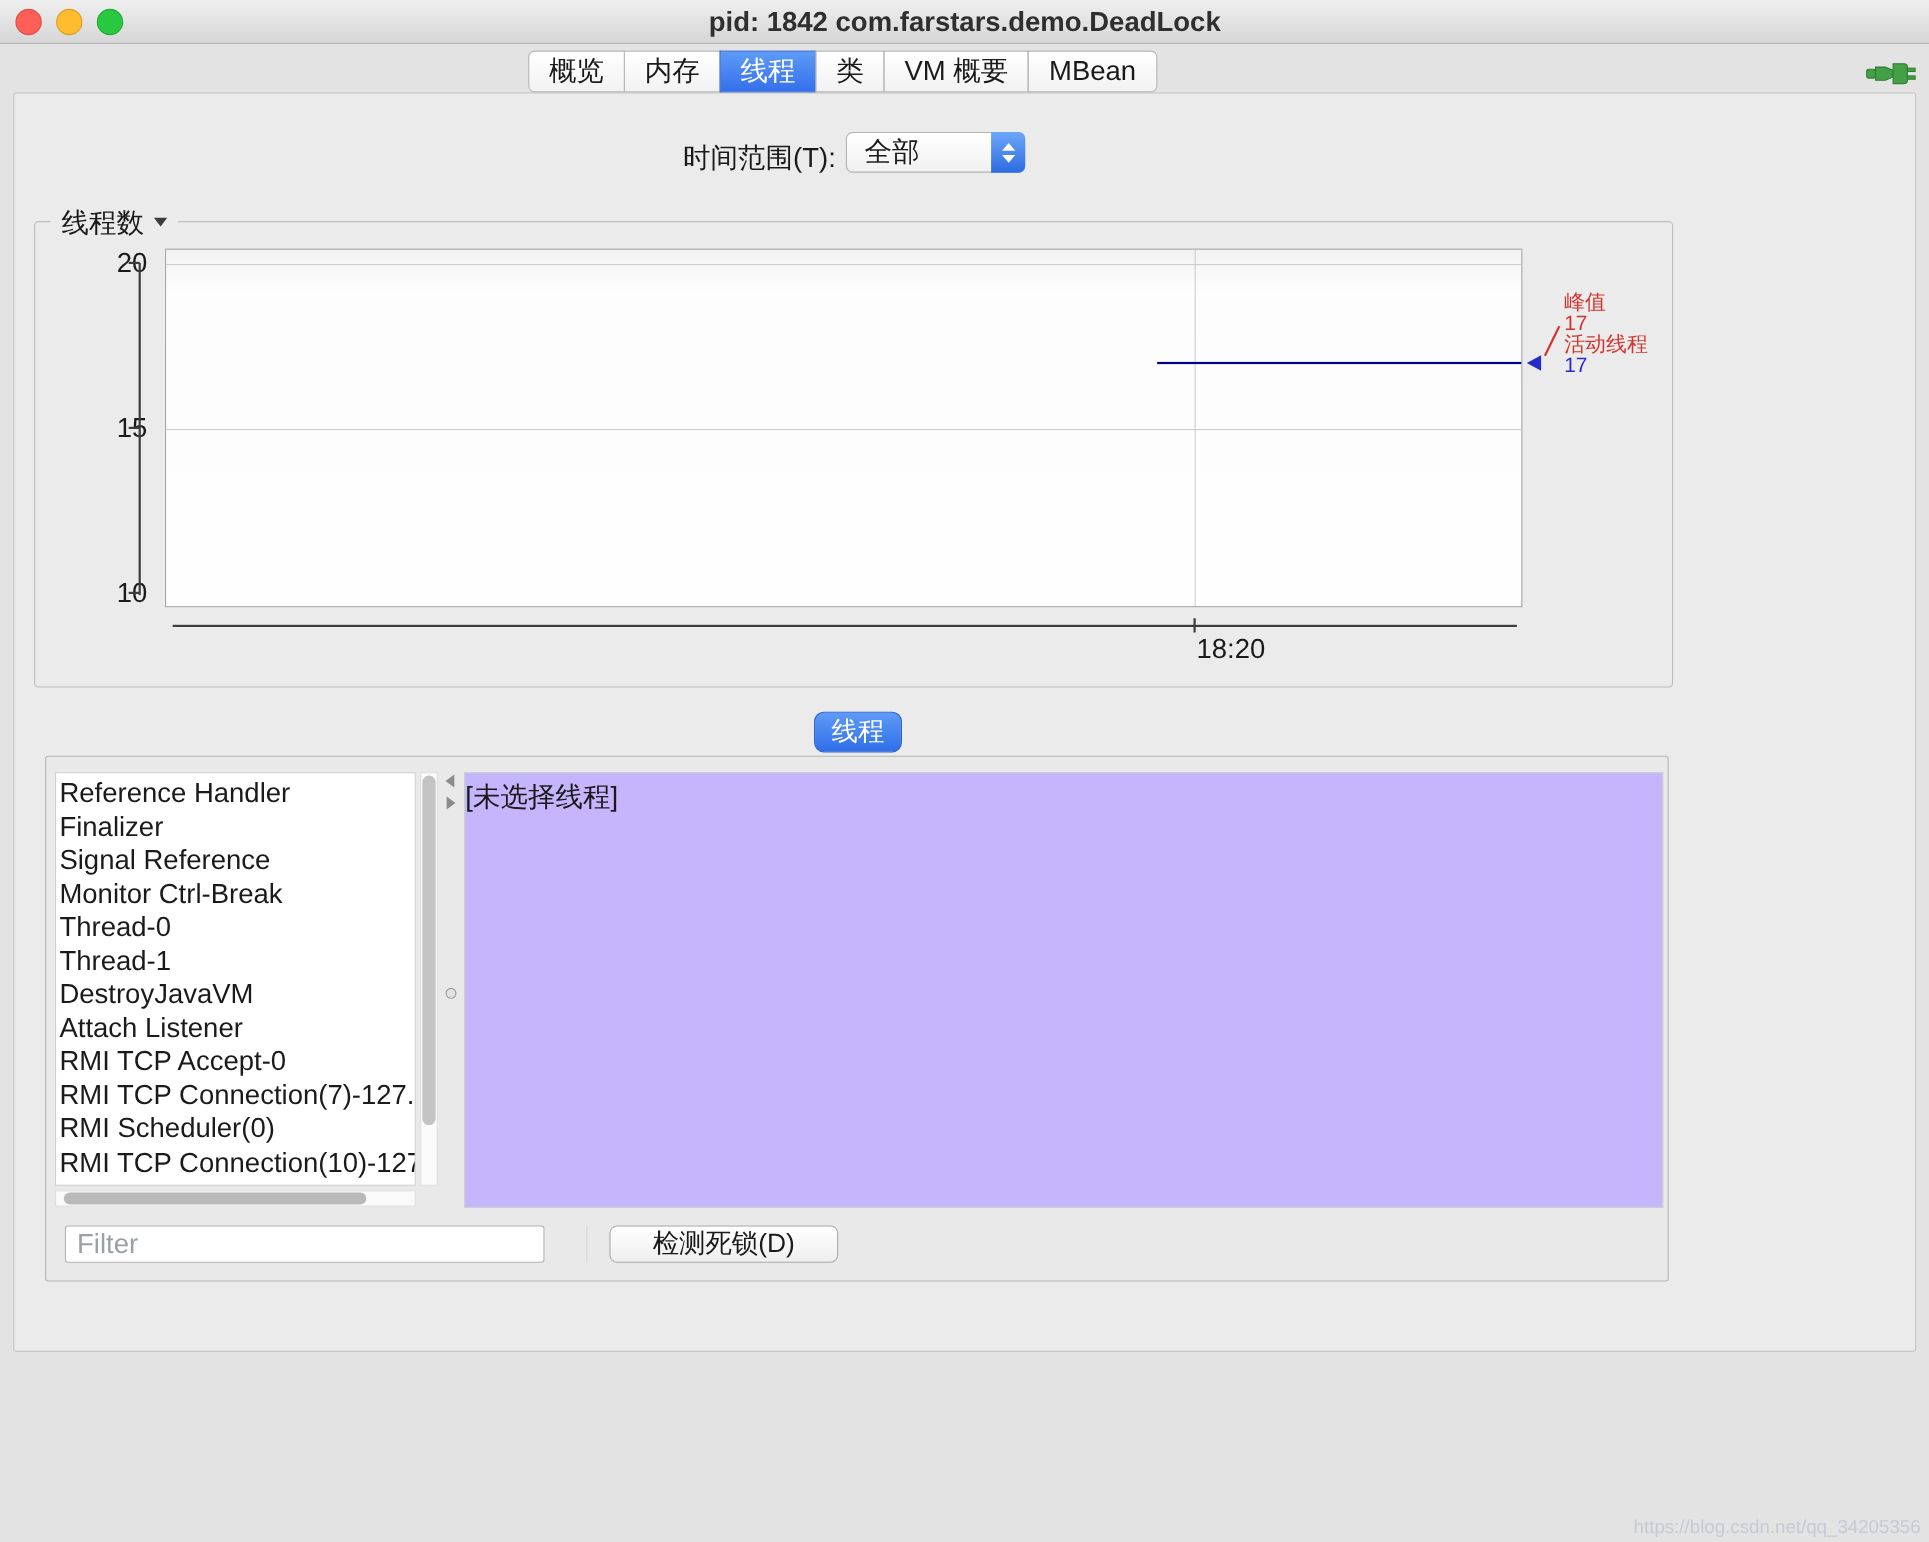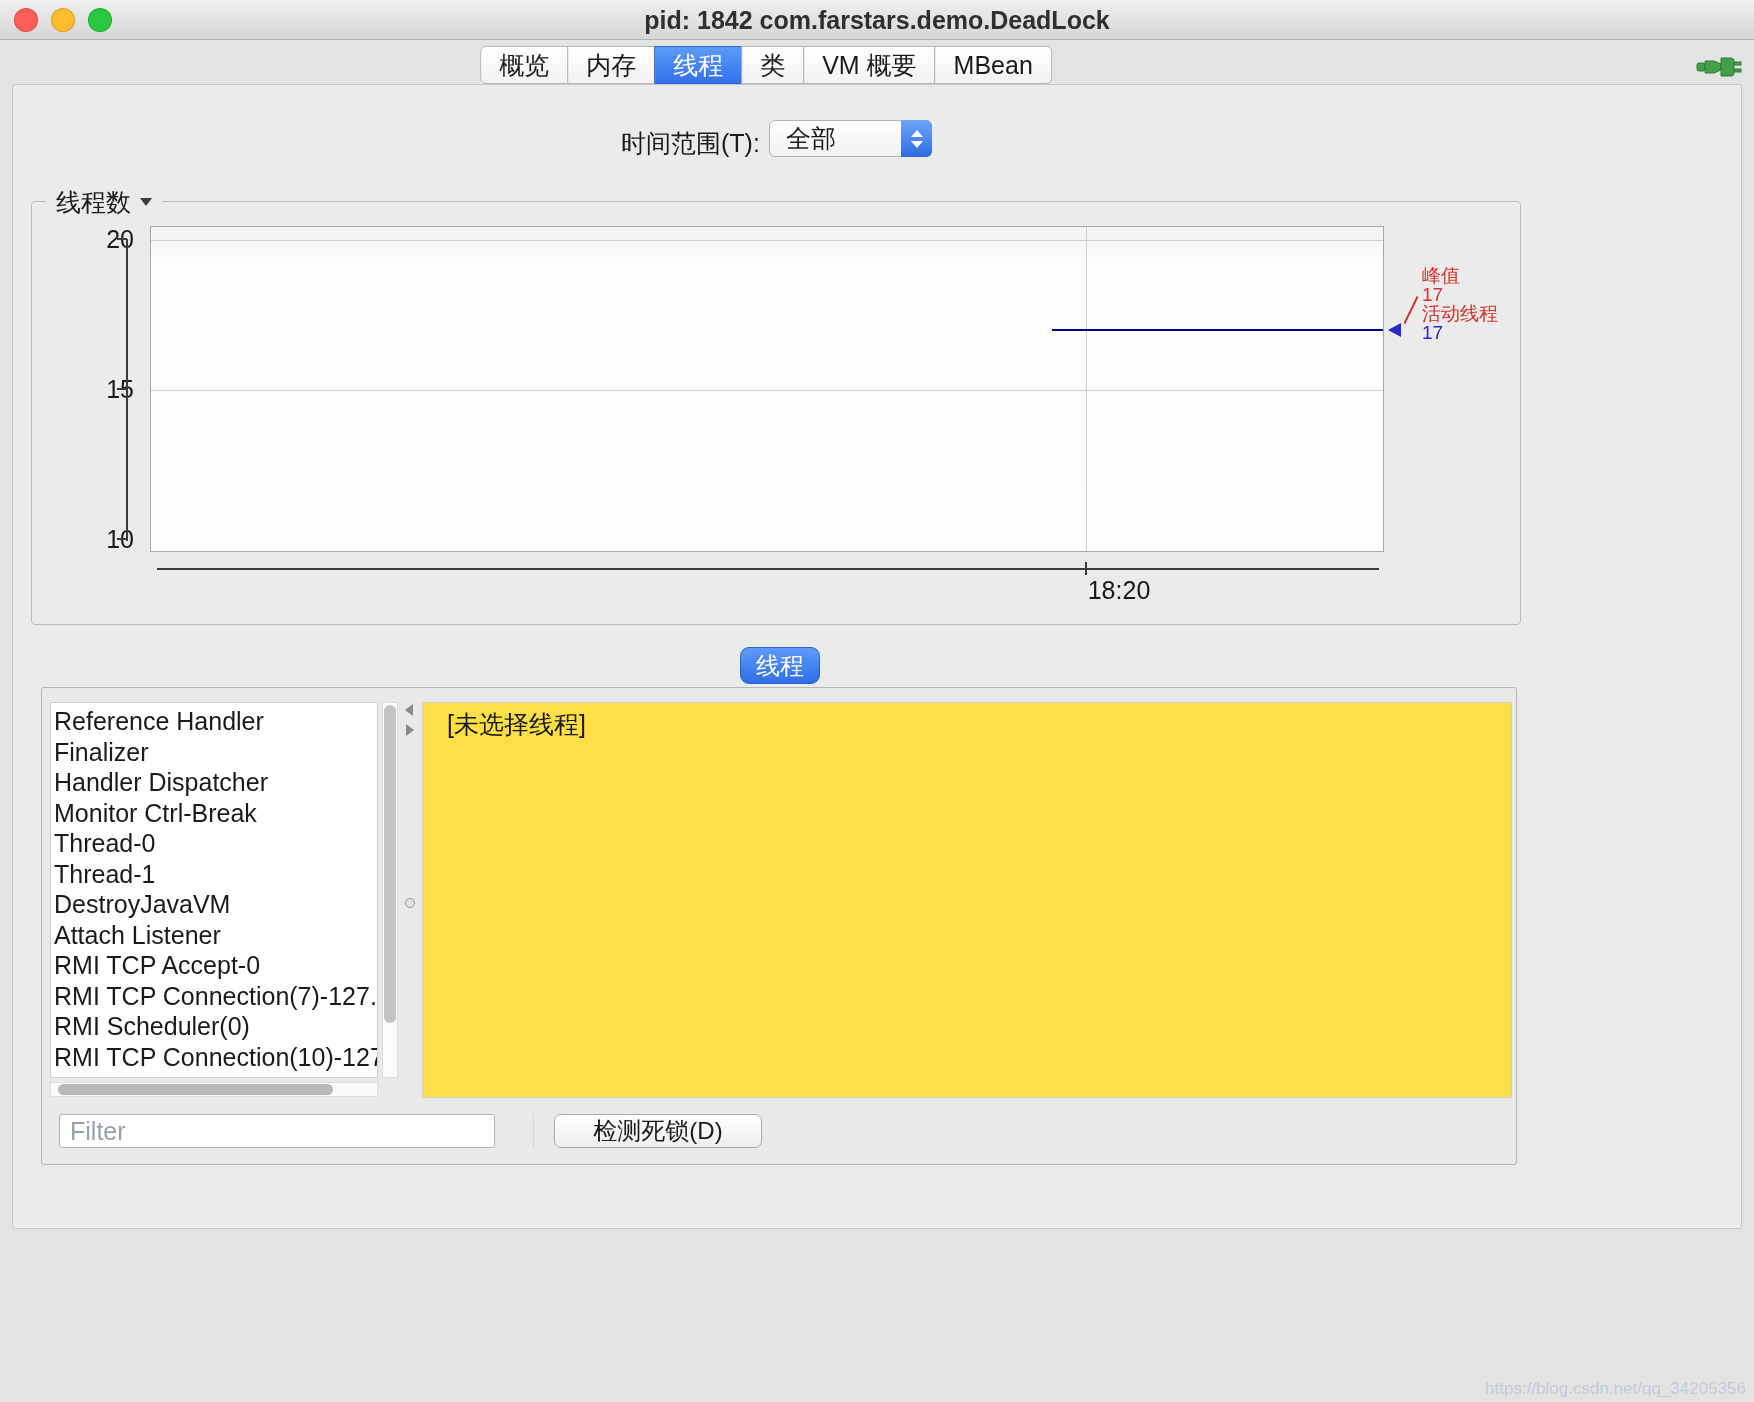--- a/index.html
+++ b/index.html
@@ -92,21 +92,21 @@
 
   .splitter { position:absolute; left:358px; top:14px; width:21px; height:376px; }
   .sp-left { position:absolute; left:5px; top:2px; width:0; height:0;
     border-top:6px solid transparent; border-bottom:6px solid transparent; border-right:8px solid #8b8b8b; }
   .sp-right { position:absolute; left:6px; top:22px; width:0; height:0;
     border-top:6px solid transparent; border-bottom:6px solid transparent; border-left:8px solid #8b8b8b; }
   .sp-dot { position:absolute; left:5px; top:196px; width:10px; height:10px; border-radius:50%;
     background:#e2e2e2; border:1px solid #9a9a9a; }
 
   .detail { position:absolute; left:380px; top:14px; width:1090px; height:396px;
-    background:#fde047; border:1px solid #cfcfcf; font-size:25px; padding:5px 24px; }
+    background:#c4b5fd; border:1px solid #cfcfcf; font-size:25px; padding:5px 0; }
 
   .hscroll { position:absolute; left:8px; top:394px; width:328px; height:15px;
     background:#fafafa; border:1px solid #dddddd; }
   .hthumb { position:absolute; left:7px; top:1px; width:275px; height:11px; border-radius:6px; background:#b9b9b9; }
 
   .filter-strip { position:absolute; left:0; right:0; top:412px; bottom:0; }
   .filter-input { position:absolute; left:17px; top:14px; width:436px; height:34px;
     border:1px solid #b3b3b3; border-radius:3px; background:#fff; font-size:25px; padding:0 10px;
     font-family:"Liberation Sans","DejaVu Sans",sans-serif; color:#0369a1; }
   .filter-input::placeholder { color:#9aa0a6; }
@@ -194,21 +194,21 @@
     <div class="xlabel">18:20</div>
   </div>
 
   <div class="threads-btn">线程</div>
 
   <div class="bottom">
 
     <div class="thread-list">
       <div class="thread-item">Reference Handler</div>
       <div class="thread-item">Finalizer</div>
-      <div class="thread-item">Handler Dispatcher</div>
+      <div class="thread-item">Signal Reference</div>
       <div class="thread-item">Monitor Ctrl-Break</div>
       <div class="thread-item">Thread-0</div>
       <div class="thread-item">Thread-1</div>
       <div class="thread-item">DestroyJavaVM</div>
       <div class="thread-item">Attach Listener</div>
       <div class="thread-item">RMI TCP Accept-0</div>
       <div class="thread-item">RMI TCP Connection(7)-127.0.0</div>
       <div class="thread-item">RMI Scheduler(0)</div>
       <div class="thread-item">RMI TCP Connection(10)-127.0</div>
     </div>

